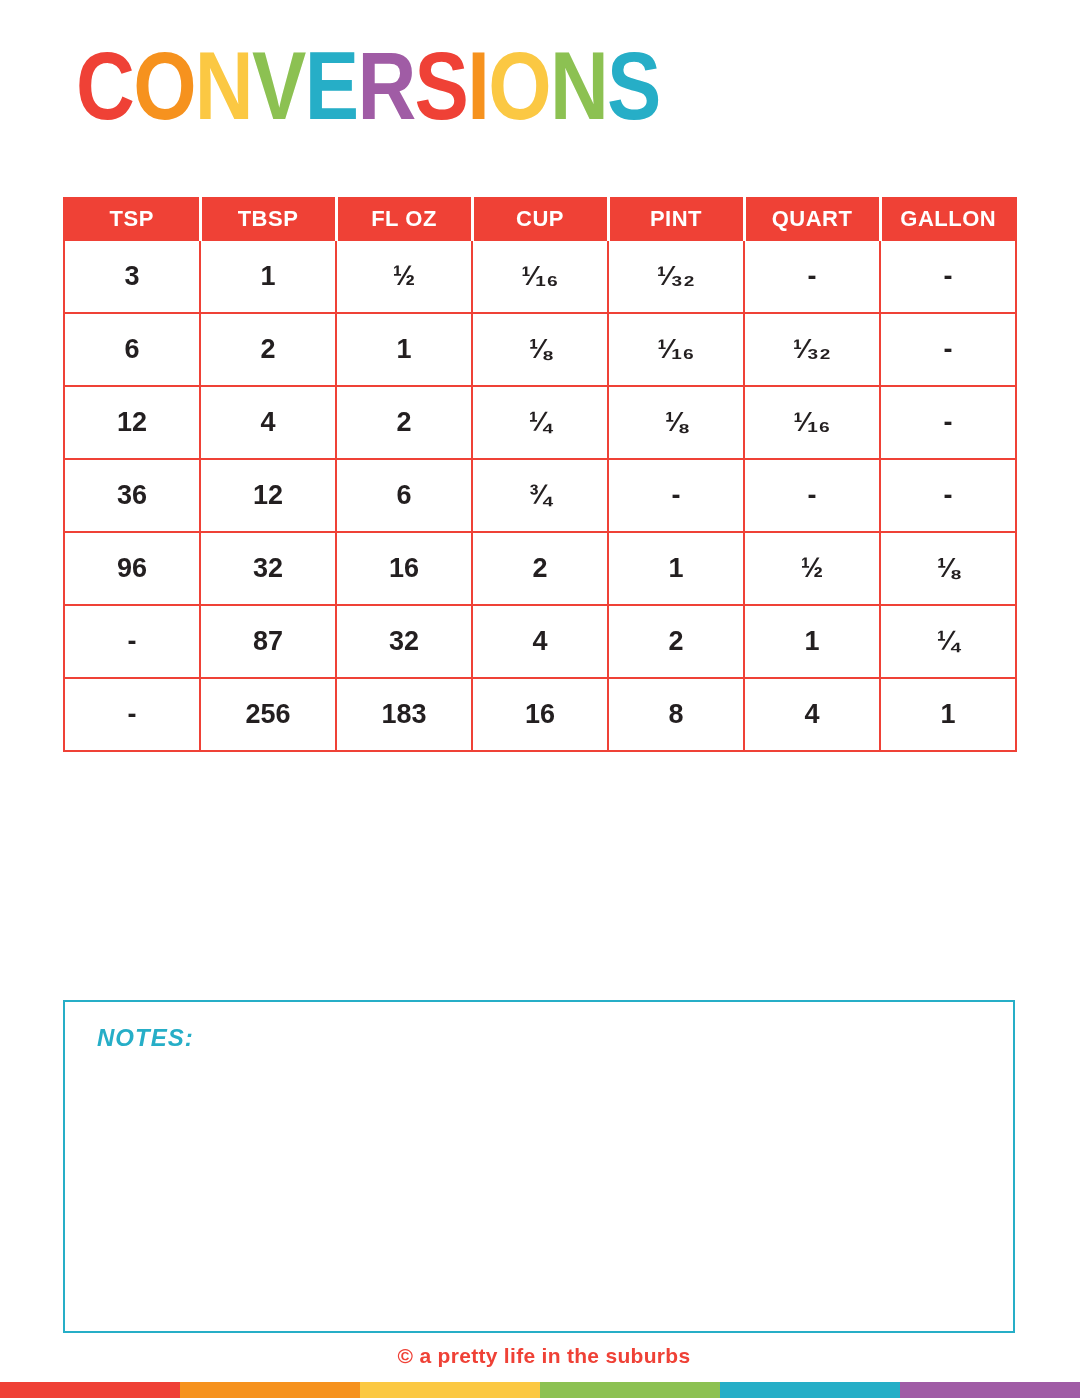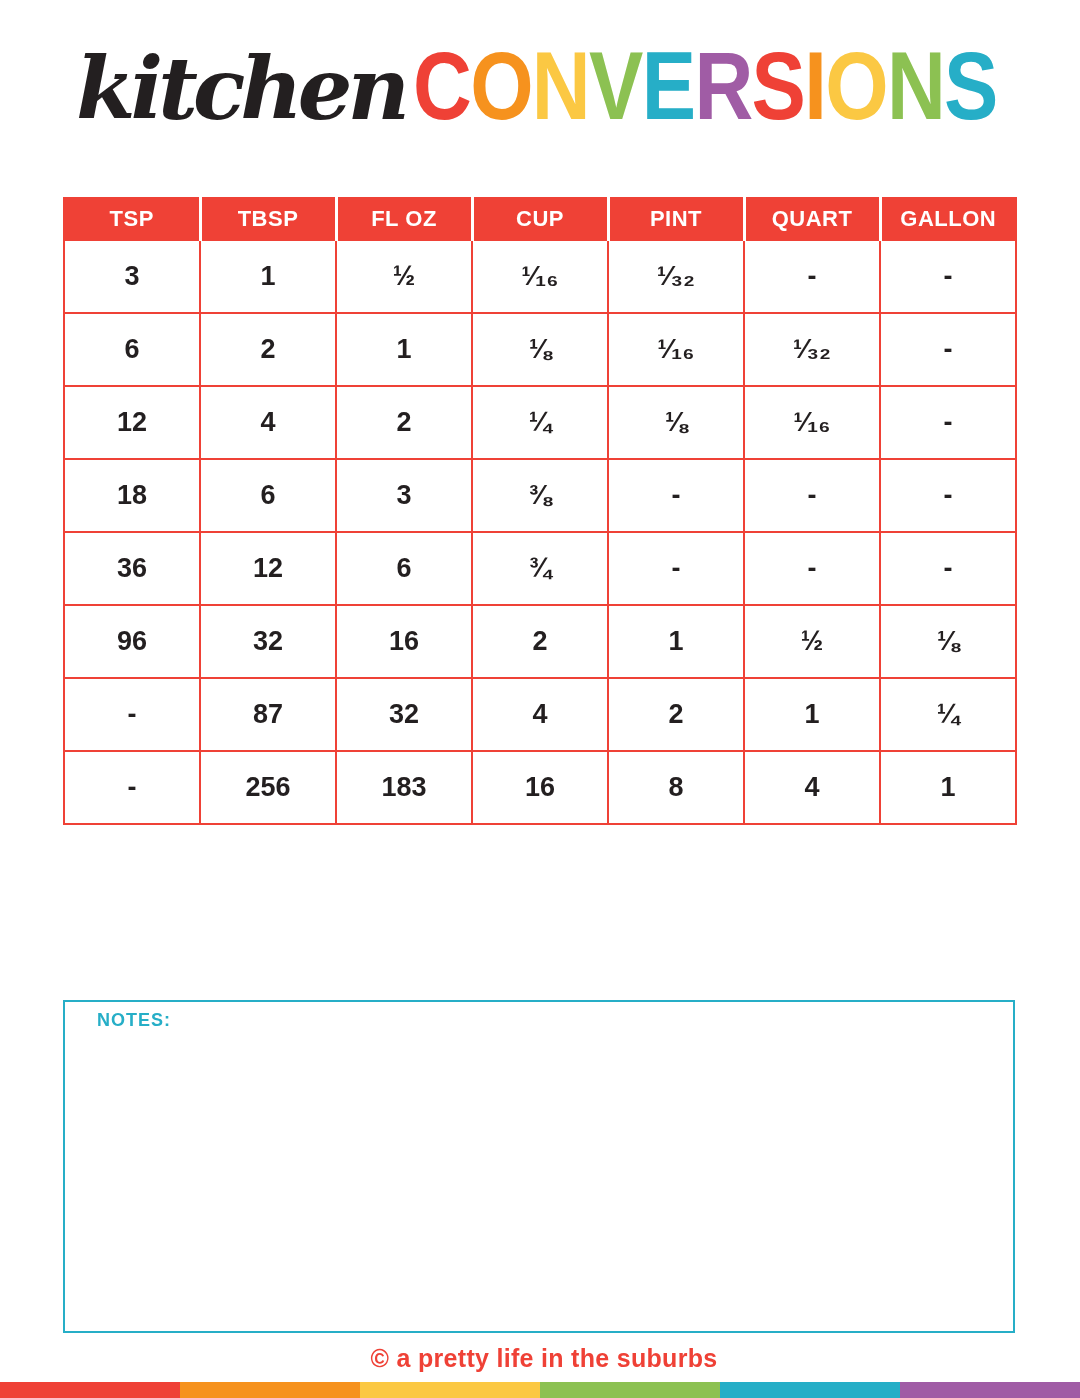--- a/index.html
+++ b/index.html
@@ -90,36 +90,37 @@
     position: absolute;
     top: 1000px;
     left: 63px;
     width: 952px;
     height: 333px;
     border: 2px solid var(--teal);
     background: #ffffff;
   }
   .notes-label {
     display: block;
-    margin: 8px 0 0 32px;
+    margin: 22px 0 0 32px;
     color: var(--teal);
     font-weight: 700;
-    font-size: 18px;
+    font-size: 24px;
     letter-spacing: 1px;
+    font-style: italic;
   }
 
   
   .footer-credit {
     position: absolute;
     left: 8px;
     right: 0;
     top: 1344px;
     text-align: center;
     color: var(--red);
-    font-size: 25px;
+    font-size: 21px;
     font-weight: 700;
     letter-spacing: 0.3px;
   }
 
   
   .rainbow-bar {
     position: absolute;
     left: 0;
     right: 0;
     bottom: 0;
@@ -127,21 +128,20 @@
     display: flex;
   }
   .bar-segment { flex: 1 1 0; height: 100%; }
 </style>
 </head>
 <body>
 
 <div class="page">
 
   <div class="title-row">
-    <span class="script-word">kitchen</span>
     <span class="colored-word"><span style="color: rgb(239, 65, 54);">C</span><span style="color: rgb(246, 146, 30);">O</span><span style="color: rgb(251, 200, 67);">N</span><span style="color: rgb(140, 193, 82);">V</span><span style="color: rgb(38, 174, 199);">E</span><span style="color: rgb(160, 92, 165);">R</span><span style="color: rgb(239, 65, 54);">S</span><span style="color: rgb(246, 146, 30);">I</span><span style="color: rgb(251, 200, 67);">O</span><span style="color: rgb(140, 193, 82);">N</span><span style="color: rgb(38, 174, 199);">S</span></span>
   </div>
 
   <table class="conv-table">
     <thead>
       <tr>
           <th>TSP</th>
           <th>TBSP</th>
           <th>FL OZ</th>
           <th>CUP</th>
@@ -172,29 +172,20 @@
         <tr>
           <td>12</td>
           <td>4</td>
           <td>2</td>
           <td>¼</td>
           <td>⅛</td>
           <td>¹⁄₁₆</td>
           <td>-</td>
         </tr>
         <tr>
-          <td>18</td>
-          <td>6</td>
-          <td>3</td>
-          <td>⅜</td>
-          <td>-</td>
-          <td>-</td>
-          <td>-</td>
-        </tr>
-        <tr>
           <td>36</td>
           <td>12</td>
           <td>6</td>
           <td>¾</td>
           <td>-</td>
           <td>-</td>
           <td>-</td>
         </tr>
         <tr>
           <td>96</td>

